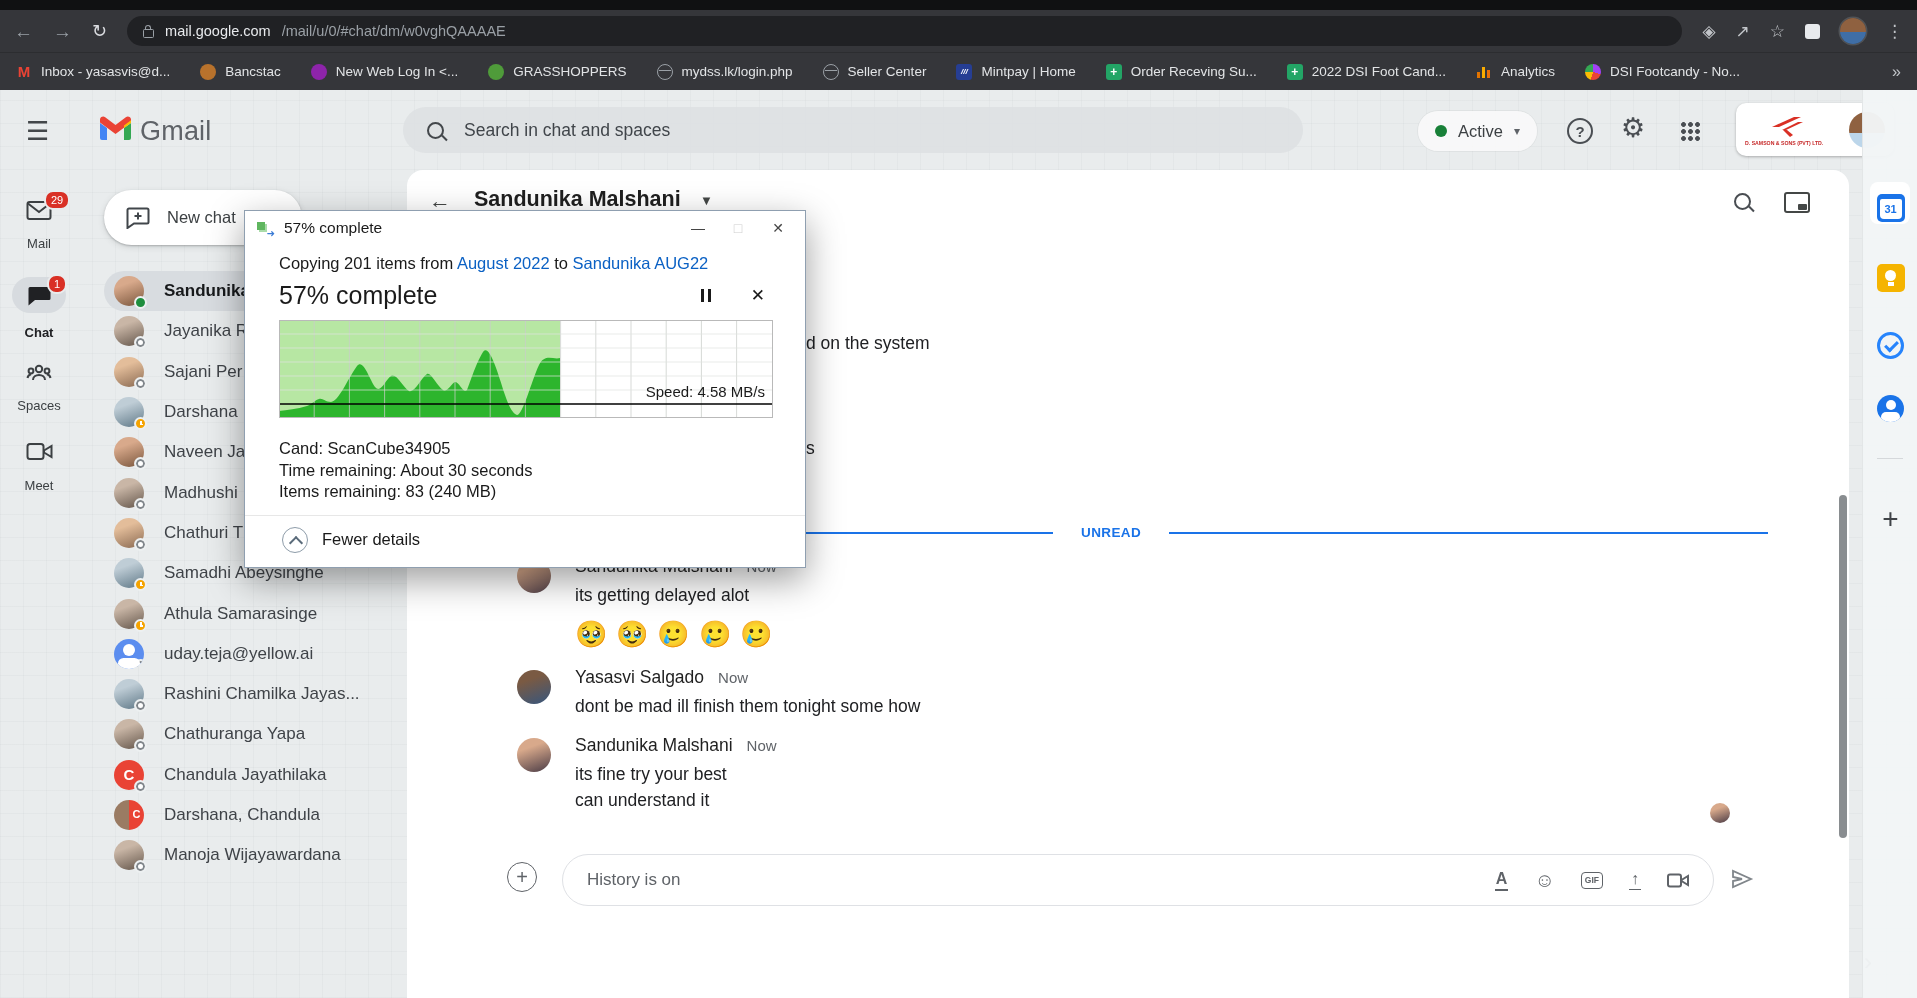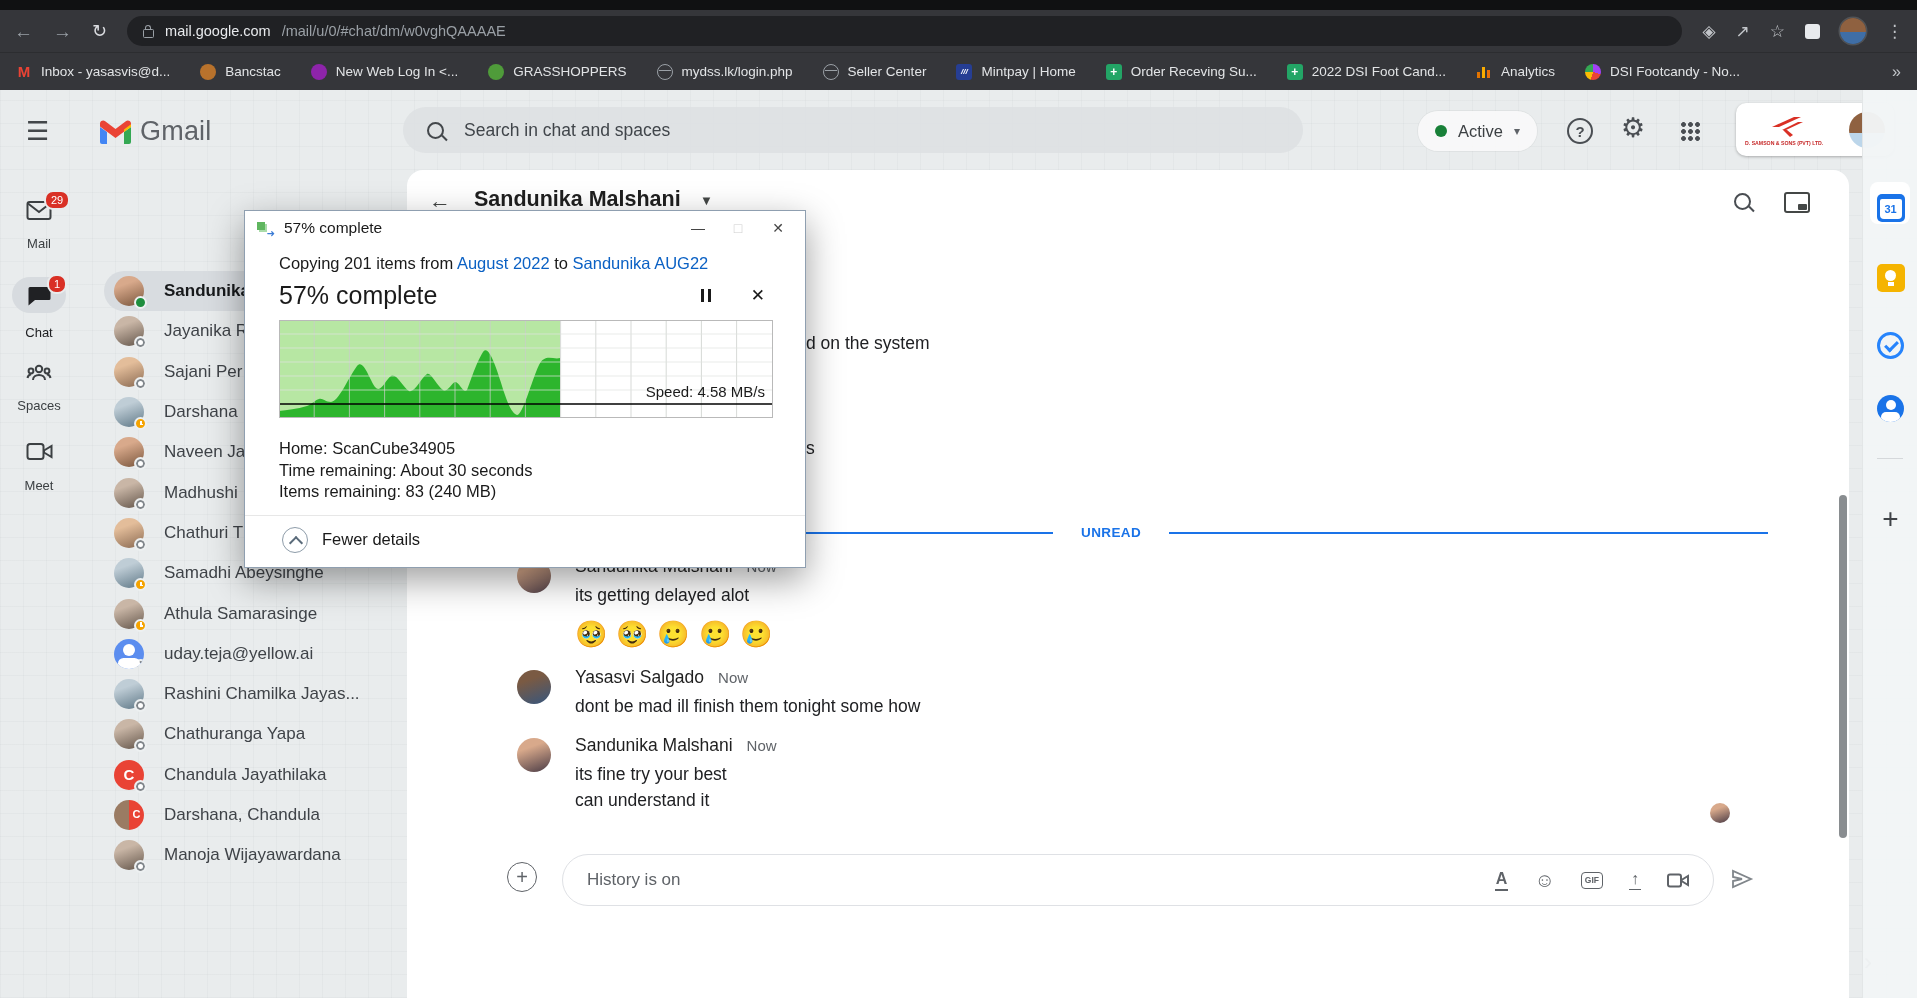--- a/index.html
+++ b/index.html
@@ -45,21 +45,21 @@
   .bmi.multi{border-radius:50%;background:conic-gradient(#a142f4 0 30%,#ea4335 30% 55%,#fbbc04 55% 75%,#34a853 75% 100%)}
   #bm-overflow{margin-left:auto;color:#c2c5c9;font-size:16px;flex:none}
 
   
   #page{left:0;top:90px;right:0;bottom:0;background:#e9eced;
     background-image:
       repeating-linear-gradient(90deg, rgba(125,135,140,.055) 0 1px, transparent 1px 23px),
       repeating-linear-gradient(0deg, rgba(125,135,140,.055) 0 1px, transparent 1px 23px)}
 
   #hamburger{left:26px;top:26px;font-size:26px;color:#43474a}
-  #logo{left:100px;top:26px;display:flex;align-items:center;gap:9px}
+  #logo{left:100px;top:26px;display:flex;align-items:flex-start;gap:9px}
   #logo .wordmark{font-size:27px;color:#5f6368;letter-spacing:.2px}
   #search{left:403px;top:17px;width:900px;height:46px;border-radius:23px;background:rgba(221,225,227,.92);
           display:flex;align-items:center;gap:20px;padding:0 24px;box-sizing:border-box}
   .magnifier{width:13px;height:13px;border:2px solid #43474b;border-radius:50%;position:relative;flex:none}
   .magnifier::after{content:"";position:absolute;width:7px;height:2px;background:#43474b;
                     transform:rotate(45deg);right:-6px;bottom:-2px}
   .magnifier.dark{border-color:#494d52}.magnifier.dark::after{background:#494d52}
   #search-text{color:#40454a;font-size:17.5px}
   #active{left:1418px;top:21px;height:40px;border-radius:20px;background:rgba(249,250,250,.9);
           display:flex;align-items:center;gap:11px;padding:0 17px;color:#3c4043;font-size:16.5px;
@@ -317,41 +317,48 @@
   <span class="badge abs" style="left:44px;top:100px">29</span>
   <div class="abs raillabel" style="top:146px">Mail</div>
 
   <div class="abs" id="chatpill"></div>
   <div class="abs railicon" style="top:196px">
     <svg width="23" height="20" viewBox="0 0 23 20">
         <path d="M2 1h19a1.5 1.5 0 0 1 1.5 1.5v10A1.5 1.5 0 0 1 21 14H7l-6.5 5.5V2.5A1.5 1.5 0 0 1 2 1z" fill="#202124"></path>
       </svg>
   </div>
   <span class="badge abs" style="left:47px;top:184px">1</span>
-  <div class="abs raillabel" style="top:235px;font-weight:400;color:#202124">Chat</div>
+  <div class="abs raillabel" style="top:235px;font-weight:700;color:#202124">Chat</div>
 
   <div class="abs railicon" style="top:272px">
     <svg width="26" height="22" viewBox="0 0 26 22" fill="none" stroke="#3c4043" stroke-width="2">
       <circle cx="13" cy="7" r="3.2"></circle>
         <circle cx="5" cy="9" r="2.4"></circle>
         <circle cx="21" cy="9" r="2.4"></circle>
       <path d="M7 18c0-3 2.6-5 6-5s6 2 6 5"></path>
         <path d="M1.5 16c.4-2.2 1.8-3.4 3.6-3.7M24.5 16c-.4-2.2-1.8-3.4-3.6-3.7"></path>
     </svg>
   </div>
   <div class="abs raillabel" style="top:308px">Spaces</div>
 
   <div class="abs railicon" style="top:352px">
     <svg width="27" height="19" viewBox="0 0 27 19" fill="none" stroke="#3c4043" stroke-width="2">
       <rect x="1.5" y="2" width="16" height="15" rx="2.5"></rect>
         <path d="M18 10.5 25.5 15V4L18 8.5z"></path>
     </svg>
   </div>
   <div class="abs raillabel" style="top:388px">Meet</div>
 
+  <div class="abs" id="newchat">
+    <svg width="24" height="22" viewBox="0 0 24 22" fill="none" stroke="#41464b" stroke-width="2">
+      <path d="M3 1.5h18A1.5 1.5 0 0 1 22.5 3v12a1.5 1.5 0 0 1-1.5 1.5H8L1.5 21V3A1.5 1.5 0 0 1 3 1.5z"></path>
+      <path d="M12 5.5v7M8.5 9h7"></path>
+    </svg>
+    <span class="lbl">New chat</span>
+  </div>
   <div class="abs" id="chatlist">
       <div class="chatrow sel">
         <span class="av" style="background: linear-gradient(160deg, rgb(216, 169, 139) 30%, rgb(122, 86, 61));">
           <span class="pr online"></span>
         </span>
         <span class="nm">Sandunika</span>
       </div>
       <div class="chatrow">
         <span class="av" style="background: linear-gradient(160deg, rgb(201, 182, 166) 30%, rgb(100, 86, 75));">
           <span class="pr offline"></span>
@@ -567,21 +574,21 @@
           <path d="M35.2 0V98M70.4 0V98M105.6 0V98M140.8 0V98M176 0V98M211.2 0V98M246.4 0V98M281.6 0V98M316.8 0V98M352 0V98M387.2 0V98M422.4 0V98M457.6 0V98"></path>
         </g>
         <g stroke="#dfe3df" stroke-width="1" opacity="0.7">
           <path d="M0 14H494M0 28H494M0 42H494M0 56H494M0 70H494"></path>
         </g>
         <line x1="0" y1="84" x2="494" y2="84" stroke="#000" stroke-width="1.5"></line>
         <text x="486" y="77" text-anchor="end" font-size="15" fill="#1a1a1a" font-family="Liberation Sans, DejaVu Sans, sans-serif">Speed: 4.58 MB/s</text>
         <rect x="0.5" y="0.5" width="493" height="97" fill="none" stroke="#b9b9b9"></rect>
       </svg>
       <div id="dlg-details">
-        <div>Home: ScanCube34905</div>
+        <div>Cand: ScanCube34905</div>
         <div>Time remaining: About 30 seconds</div>
         <div>Items remaining: 83 (240 MB)</div>
       </div>
       <div id="dlg-sep"></div>
       <div id="dlg-fewer">
         <span class="chev-circle"></span>
         <span class="lbl">Fewer details</span>
       </div>
     </div>
   </div>

